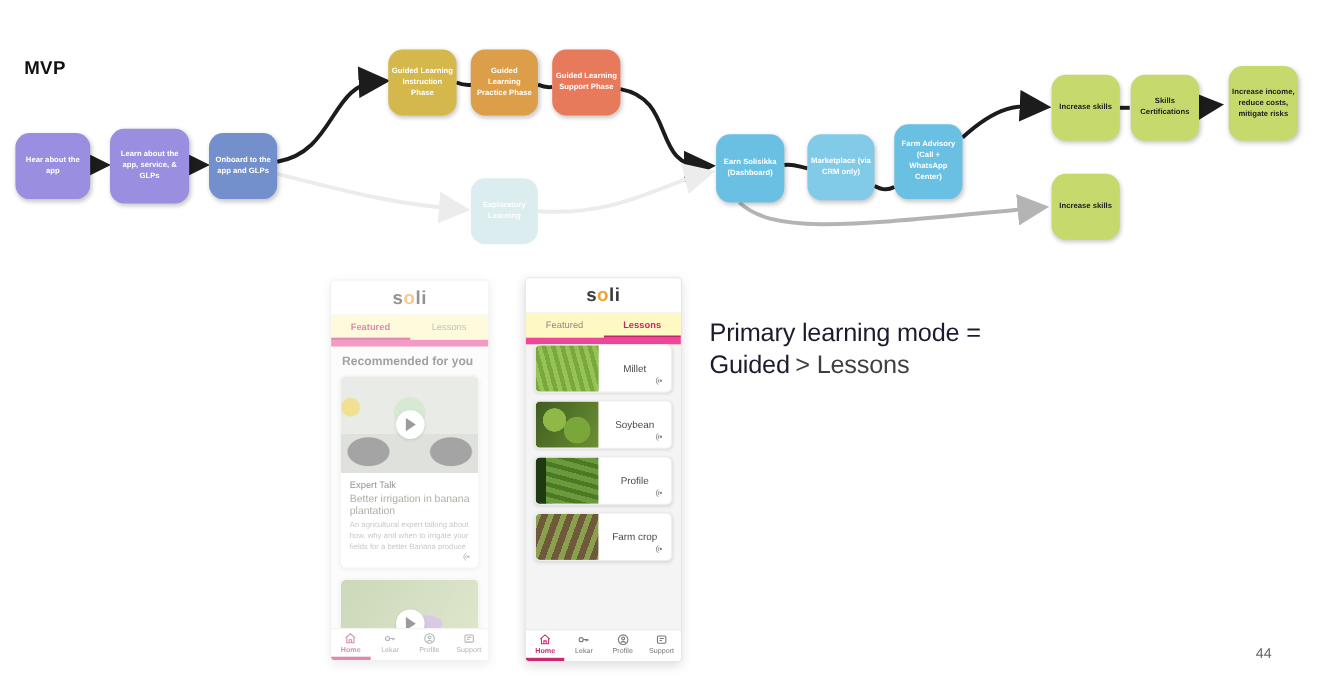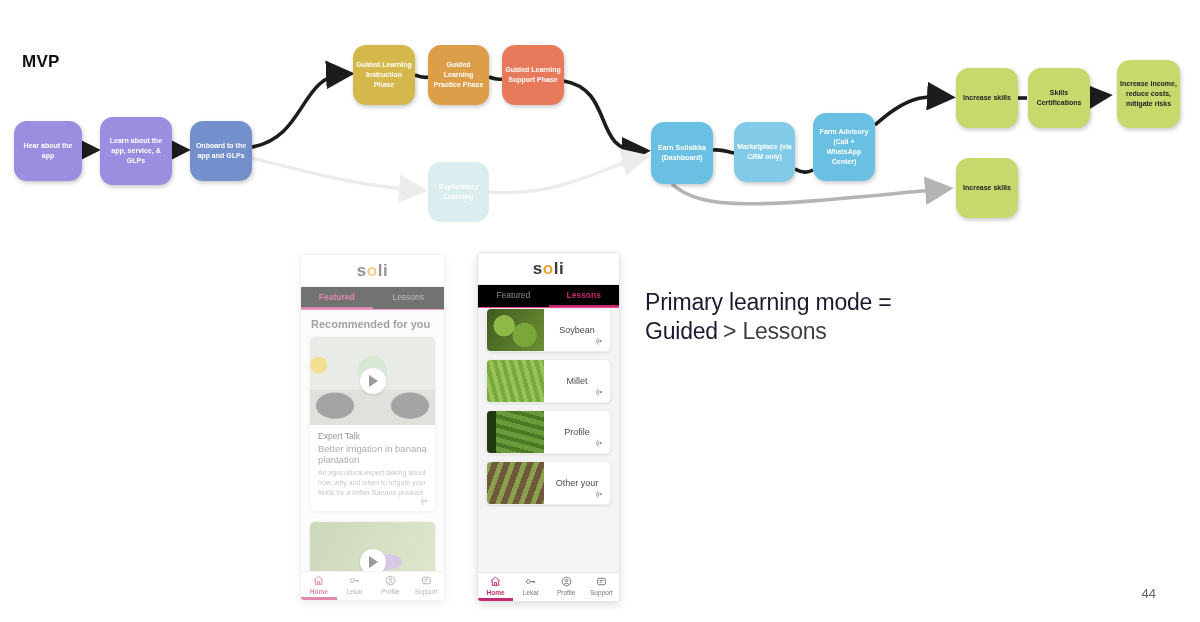--- a/index.html
+++ b/index.html
@@ -41,21 +41,21 @@
   .caption .accent{color:#404040;}
   .caption .plain{margin-right:5px;}
   .page-num{position:absolute;right:44px;top:586px;font-size:13px;color:#666;}
 
   
   .phone{position:absolute;background:#f4f4f4;border:1px solid #e6e6e6;border-radius:4px;
          box-shadow:0 3px 10px rgba(0,0,0,.13);overflow:hidden;box-sizing:border-box;}
   .p-header{background:#fff;height:31px;display:flex;align-items:center;justify-content:center;
             border-bottom:1px solid #ececec;font-size:17px;font-weight:600;color:#3a3a3a;letter-spacing:.5px;}
   .p-header .logo-o{color:#f0a030;}
-  .p-tabs{display:flex;background:#000000;border-bottom:1px solid #ec4899;height:22px;}
+  .p-tabs{display:flex;background:#fef9c3;border-bottom:6px solid #ec4899;height:22px;}
   .p-tab{flex:1;display:flex;align-items:center;justify-content:center;font-size:8.5px;color:#8a8a8a;
          border-bottom:2px solid transparent;box-sizing:border-box;}
   .p-tab.active{color:#c4266e;font-weight:700;border-bottom-color:#c4266e;}
   .p-section-title{font-weight:700;color:#555;font-size:11px;padding:8px 10px 6px 10px;}
   .p-nav{position:absolute;left:0;right:0;bottom:0;height:28px;background:#fff;border-top:1px solid #e8e8e8;
          display:flex;}
   .p-nav-item{flex:1;display:flex;flex-direction:column;align-items:center;justify-content:center;gap:1px;
               font-size:6.5px;color:#777;box-sizing:border-box;border-bottom:3px solid transparent;}
   .p-nav-item.active{color:#c62a72;border-bottom-color:#c62a72;font-weight:700;}
   .nav-ic{width:13px;height:13px;display:block;}
@@ -237,46 +237,46 @@
       <span>s</span>
         <span class="logo-o">o</span>
         <span>li</span>
     </div>
     <div class="p-tabs">
       <div class="p-tab">Featured</div>
       <div class="p-tab active">Lessons</div>
     </div>
     <div class="pr-body">
       <div class="l-row">
+        <div class="l-img img-millet"></div>
+        <div class="l-label">Millet</div>
+        <svg class="share-ic" viewBox="0 0 24 24">
+            <circle cx="17" cy="11" r="2.4" fill="#888"></circle>
+            <path d="M12 4 a9 9 0 0 0 0 15 M13.8 7.5 a5 5 0 0 0 0 8" stroke="#888" fill="none" stroke-width="1.8"></path>
+          </svg>
+      </div>
+      <div class="l-row">
         <div class="l-img img-soybean"></div>
         <div class="l-label">Soybean</div>
-        <svg class="share-ic" viewBox="0 0 24 24">
-            <circle cx="17" cy="11" r="2.4" fill="#888"></circle>
-            <path d="M12 4 a9 9 0 0 0 0 15 M13.8 7.5 a5 5 0 0 0 0 8" stroke="#888" fill="none" stroke-width="1.8"></path>
-          </svg>
-      </div>
-      <div class="l-row">
-        <div class="l-img img-millet"></div>
-        <div class="l-label">Millet</div>
         <svg class="share-ic" viewBox="0 0 24 24">
             <circle cx="17" cy="11" r="2.4" fill="#888"></circle>
             <path d="M12 4 a9 9 0 0 0 0 15 M13.8 7.5 a5 5 0 0 0 0 8" stroke="#888" fill="none" stroke-width="1.8"></path>
           </svg>
       </div>
       <div class="l-row">
         <div class="l-img img-banana"></div>
         <div class="l-label">Profile</div>
         <svg class="share-ic" viewBox="0 0 24 24">
             <circle cx="17" cy="11" r="2.4" fill="#888"></circle>
             <path d="M12 4 a9 9 0 0 0 0 15 M13.8 7.5 a5 5 0 0 0 0 8" stroke="#888" fill="none" stroke-width="1.8"></path>
           </svg>
       </div>
       <div class="l-row">
         <div class="l-img img-crop"></div>
-        <div class="l-label">Other your</div>
+        <div class="l-label">Farm crop</div>
         <svg class="share-ic" viewBox="0 0 24 24">
             <circle cx="17" cy="11" r="2.4" fill="#888"></circle>
             <path d="M12 4 a9 9 0 0 0 0 15 M13.8 7.5 a5 5 0 0 0 0 8" stroke="#888" fill="none" stroke-width="1.8"></path>
           </svg>
       </div>
     </div>
     <div class="p-nav">
       <div class="p-nav-item active">
         <svg class="nav-ic" viewBox="0 0 24 24" fill="none" stroke="#c62a72" stroke-width="1.8">
             <path d="M4 11 L12 4 L20 11"></path>

